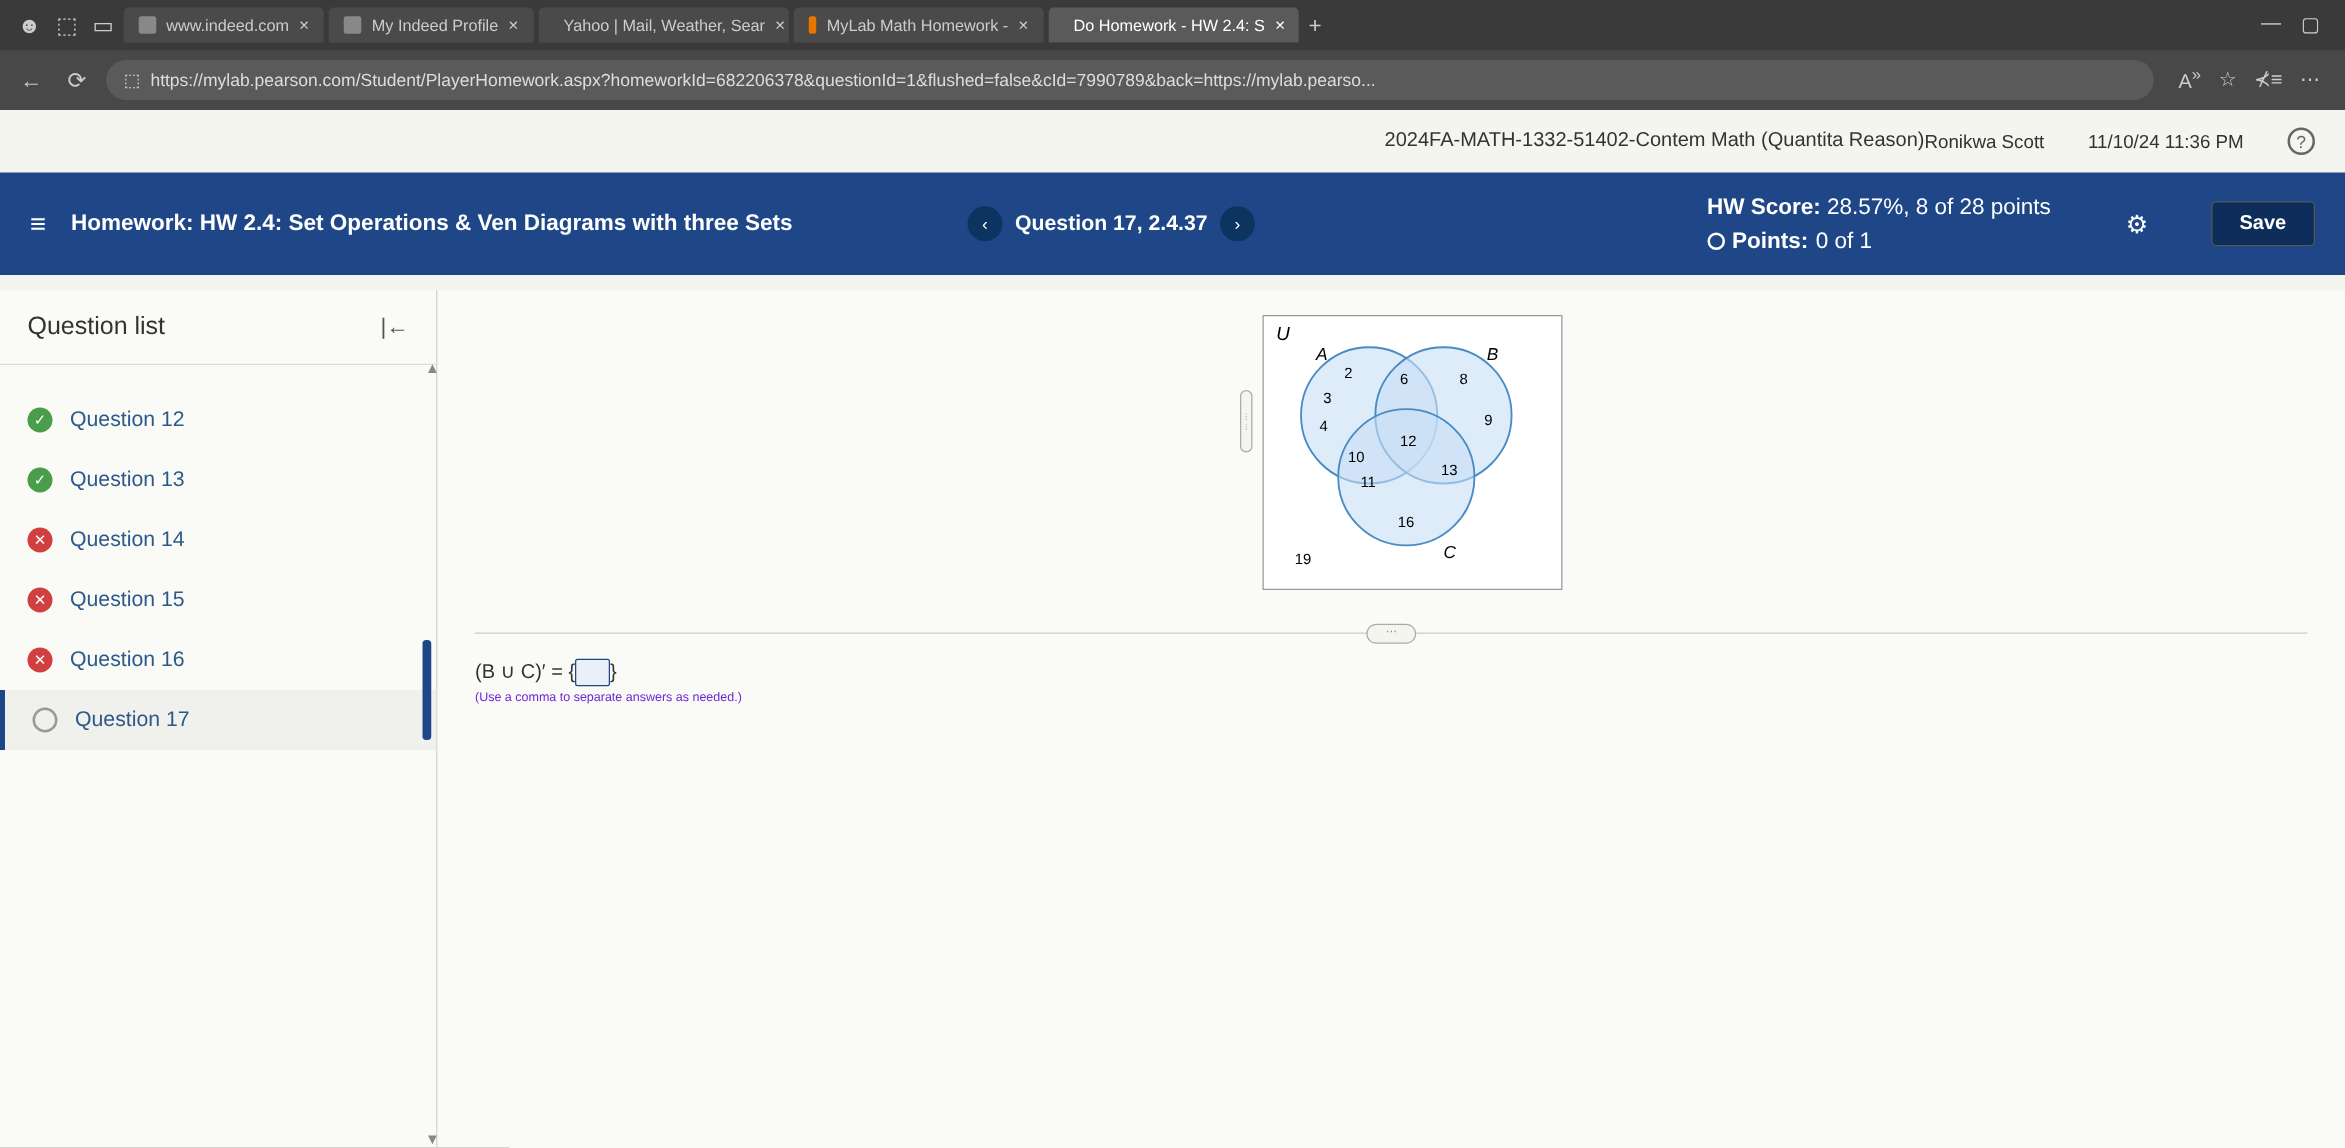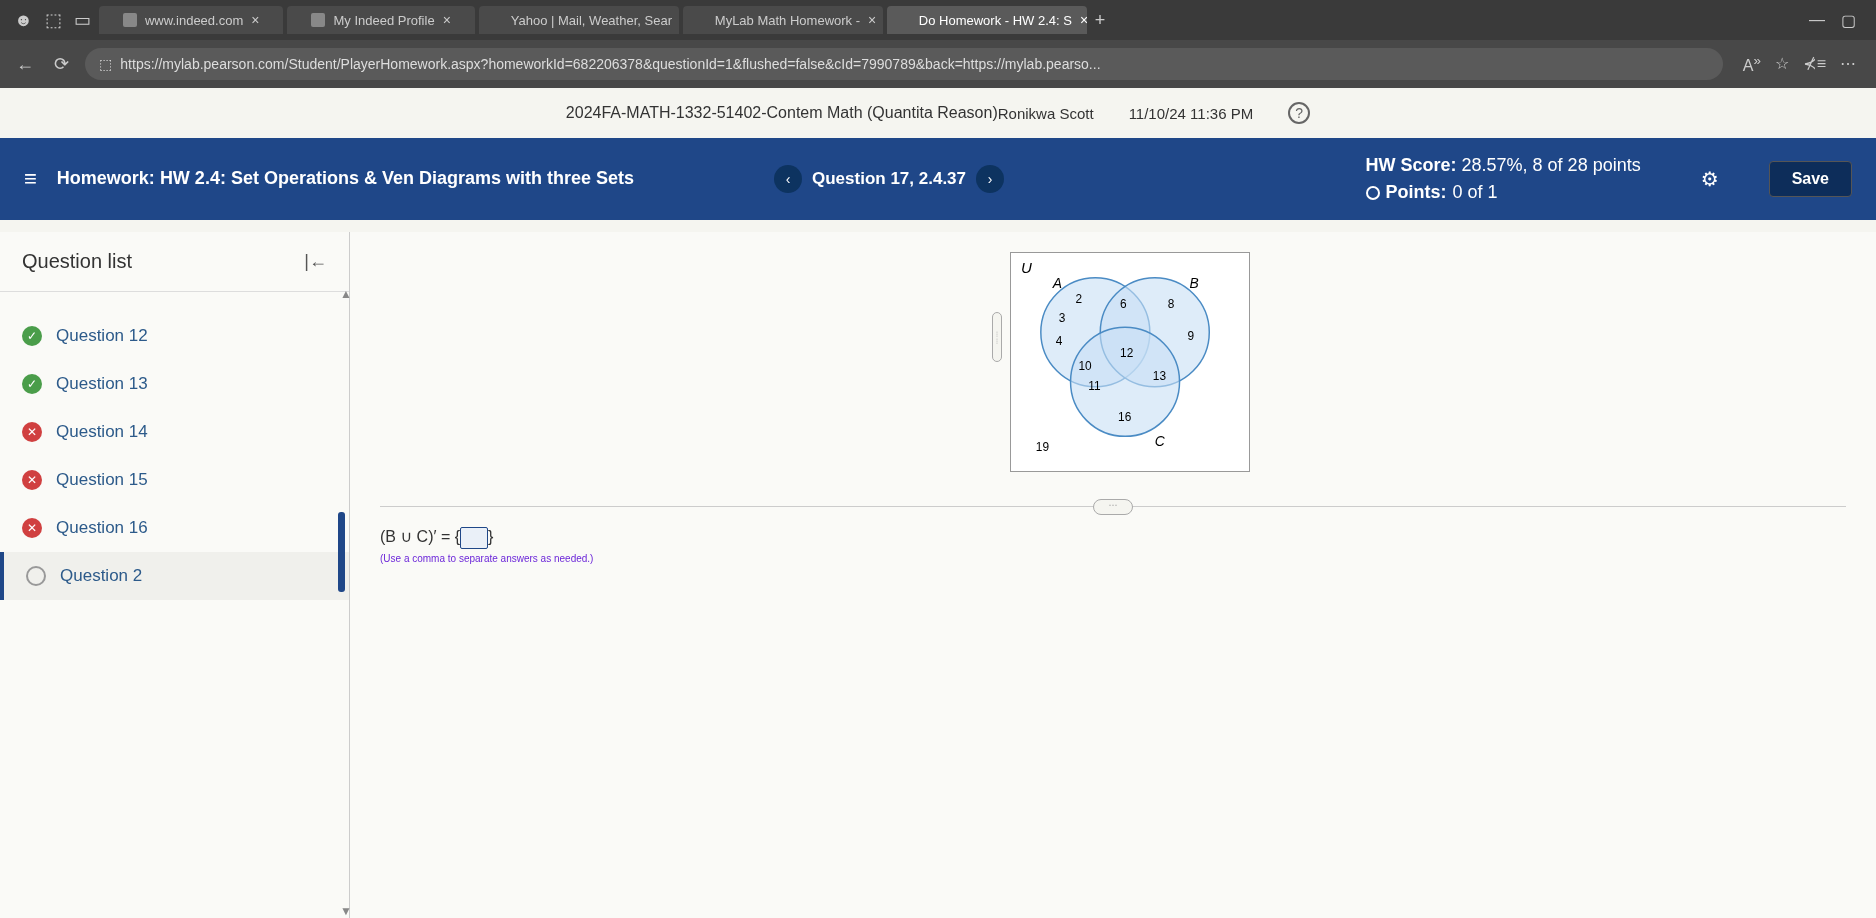--- a/index.html
+++ b/index.html
@@ -1,32 +1,32 @@
 <!DOCTYPE html>
 <html><head>
   <meta charset="utf-8">
   <style>
     * { margin: 0; padding: 0; box-sizing: border-box; font-family: -apple-system, BlinkMacSystemFont, "Segoe UI", Arial, sans-serif; }
     body { background: #2a2a2a; width: 1876px; height: 918px; overflow: hidden; }
     
     .browser-chrome { background: #3a3a3a; height: 40px; display: flex; align-items: center; padding: 0 10px; gap: 4px; }
-    .tab { background: #4a4a4a; color: #ccc; padding: 6px 24px; display: flex; align-items: center; gap: 8px; font-size: 13px; border-radius: 4px 4px 0 0; max-width: 200px; white-space: nowrap; overflow: hidden; }
+    .tab { background: #4a4a4a; color: #ccc; padding: 6px 12px; display: flex; align-items: center; gap: 8px; font-size: 13px; border-radius: 4px 4px 0 0; max-width: 200px; white-space: nowrap; overflow: hidden; }
     .tab.active { background: #5a5a5a; color: #fff; }
     .tab-close { cursor: pointer; font-size: 14px; }
     .tab-icon { width: 14px; height: 14px; background: #888; border-radius: 2px; display: inline-block; }
     .window-controls { margin-left: auto; display: flex; gap: 16px; color: #ccc; font-size: 16px; padding: 0 10px; }
     
     .address-bar-row { background: #484848; height: 48px; display: flex; align-items: center; padding: 0 12px; gap: 12px; }
     .nav-btn { color: #ccc; font-size: 18px; padding: 4px; cursor: pointer; }
     .address-bar { flex: 1; background: #5a5a5a; border-radius: 20px; height: 32px; display: flex; align-items: center; padding: 0 14px; color: #ddd; font-size: 14px; }
     .address-icons { display: flex; gap: 14px; color: #ccc; font-size: 16px; padding: 0 8px; align-items: center; }
     
     .page-content { background: #f5f5f0; height: calc(918px - 88px); }
     
-    .course-header { padding: 14px 24px; display: flex; align-items: center; justify-content: center; font-size: 16px; color: #333; }
+    .course-header { padding: 14px 24px; display: flex; align-items: center; justify-content: flex-end; font-size: 16px; color: #333; }
     .course-left { font-weight: 500; }
     .course-right { display: flex; align-items: center; gap: 35px; font-size: 15px; }
     .help-icon { width: 22px; height: 22px; border: 2px solid #666; border-radius: 50%; display: flex; align-items: center; justify-content: center; font-size: 14px; color: #666; }
     
     .blue-bar { background: #1f4788; color: #fff; padding: 14px 24px; display: flex; align-items: center; gap: 20px; }
     .menu-icon { font-size: 22px; cursor: pointer; }
     .hw-title { font-size: 18px; font-weight: bold; line-height: 1.3; }
     .hw-title-sub { font-weight: bold; }
     .question-nav { display: flex; align-items: center; gap: 10px; margin-left: 120px; }
     .nav-arrow { background: #0d3360; width: 28px; height: 28px; border-radius: 50%; display: flex; align-items: center; justify-content: center; cursor: pointer; font-size: 14px; }
@@ -180,21 +180,21 @@
         <div class="q-item">
           <span class="status-icon status-x">✕</span>
           <span>Question 15</span>
         </div>
         <div class="q-item">
           <span class="status-icon status-x">✕</span>
           <span>Question 16</span>
         </div>
         <div class="q-item current">
           <span class="status-icon status-empty"></span>
-          <span>Question 2</span>
+          <span>Question 17</span>
         </div>
       </div>
       <div class="scroll-indicator"></div>
       <div class="expand-arrow-down">▼</div>
     </div>
 
     <div class="content">
 
       <div class="drag-handle">⋮<br>⋮</div>
 

